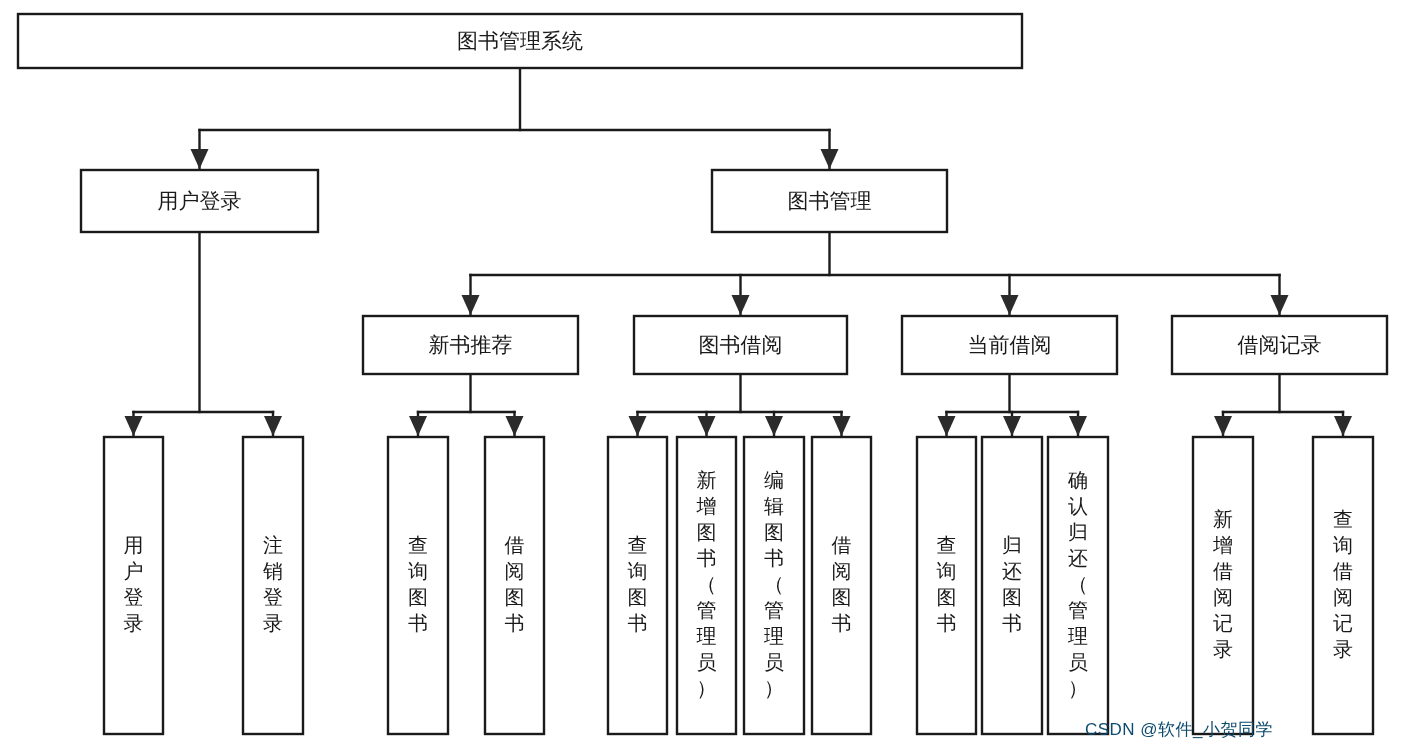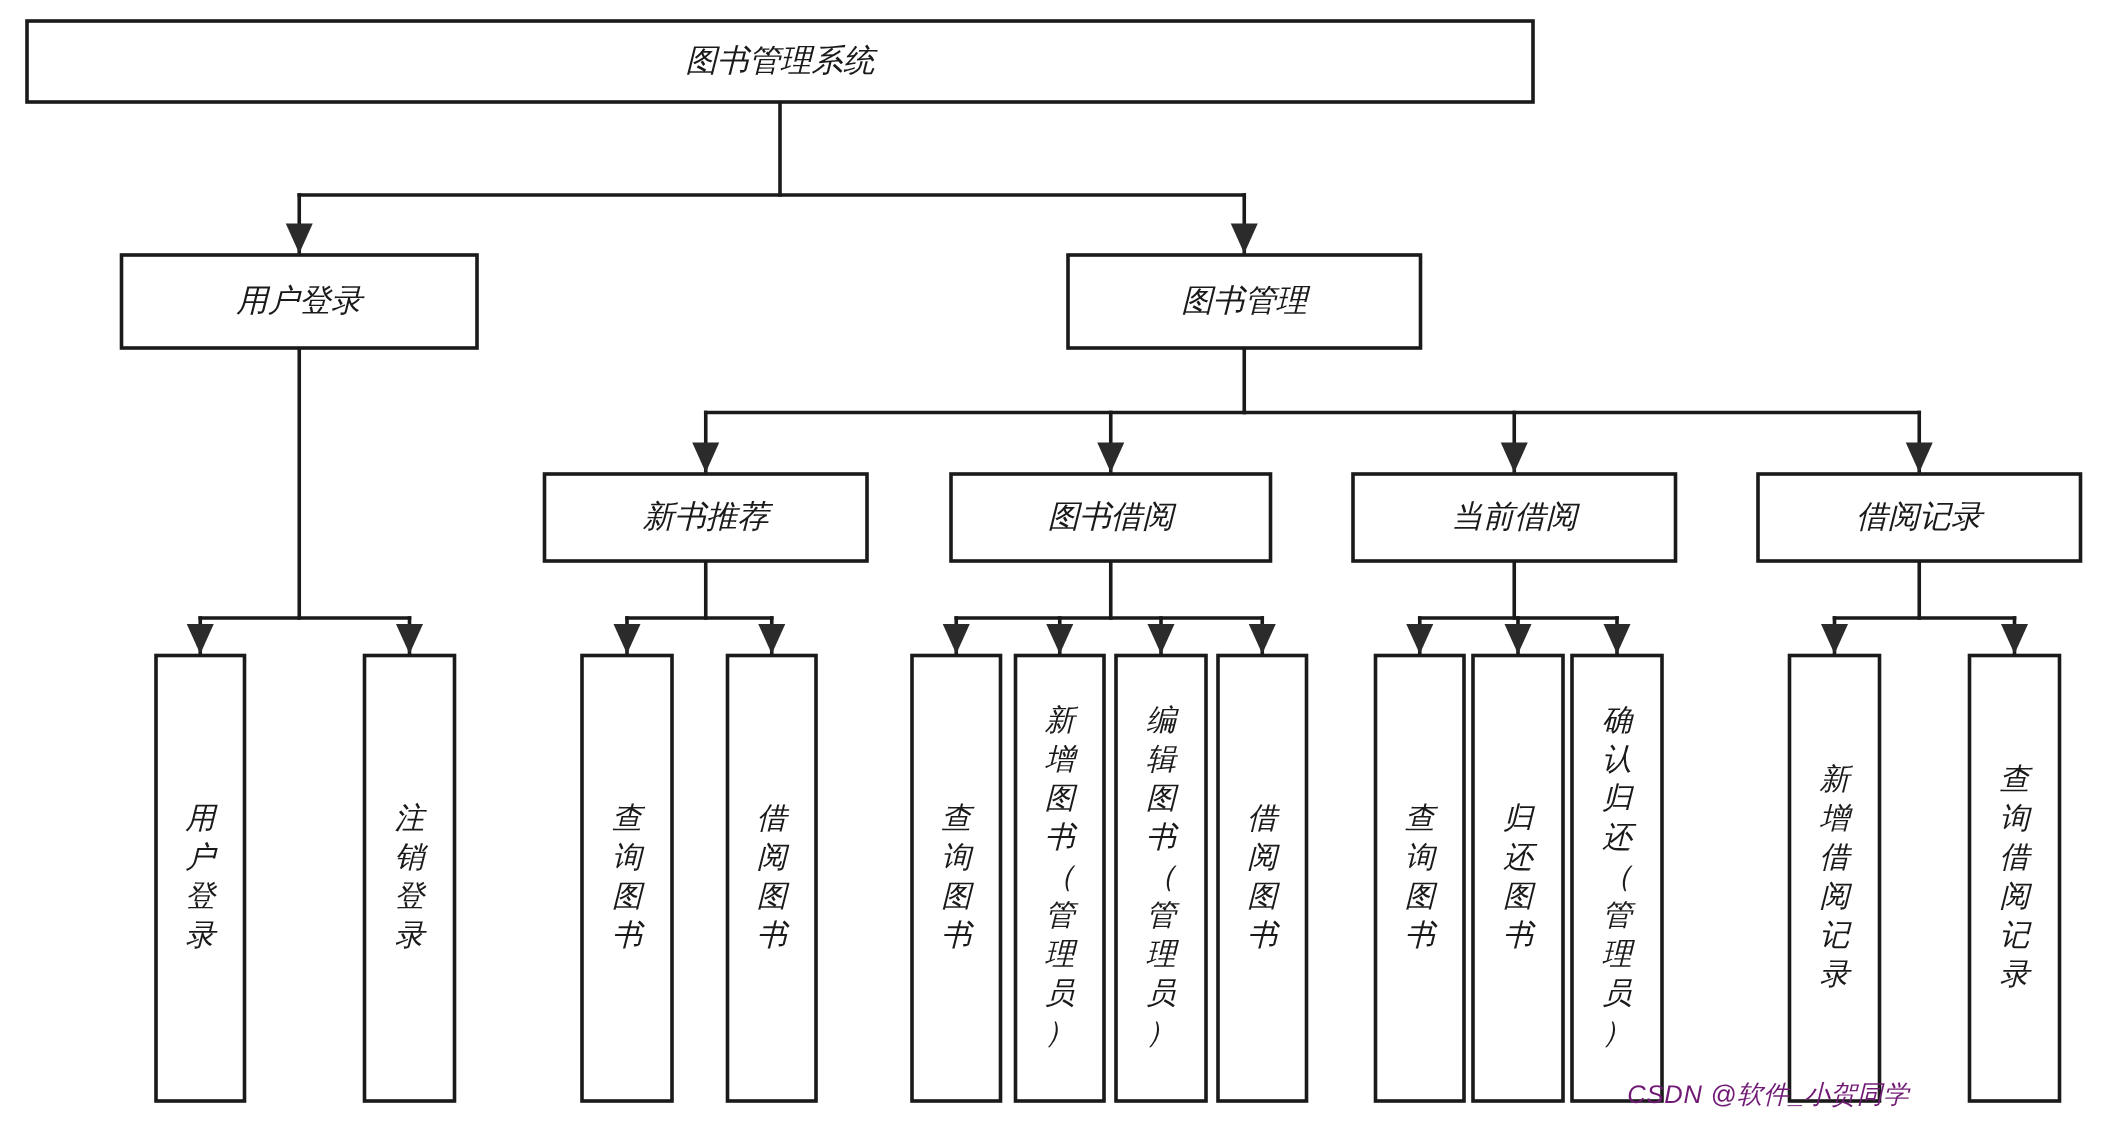--- a/index.html
+++ b/index.html
@@ -11,21 +11,20 @@
     width: 1405px;
     height: 747px;
     font-family: "Liberation Sans", "DejaVu Sans", sans-serif;
     overflow: hidden;
     position: relative;
   }
   #diagram-root {
     position: relative;
     width: 1283px;
     height: 747px;
-    font-style: italic;
   }
   svg.diagram-canvas {
     position: absolute;
     top: 0;
     left: 0;
     width: 1405px;
     height: 747px;
   }
   .node-rect {
     fill: #ffffff;
@@ -54,21 +53,21 @@
   .label-v {
     font-size: 20px;
     text-anchor: middle;
   }
   .watermark-text {
     position: absolute;
     right: 10px;
     bottom: 6px;
     font-family: "Liberation Sans", "DejaVu Sans", sans-serif;
     font-size: 17px;
-    color: #701a75;
+    color: #0c4a6e;
     letter-spacing: 0.5px;
     white-space: nowrap;
     pointer-events: none;
   }
 </style>
 </head>
 <body>
 
 <div id="diagram-root">
   <svg class="diagram-canvas" id="diagram-svg" viewBox="0 0 1405 747" xmlns="http://www.w3.org/2000/svg">

